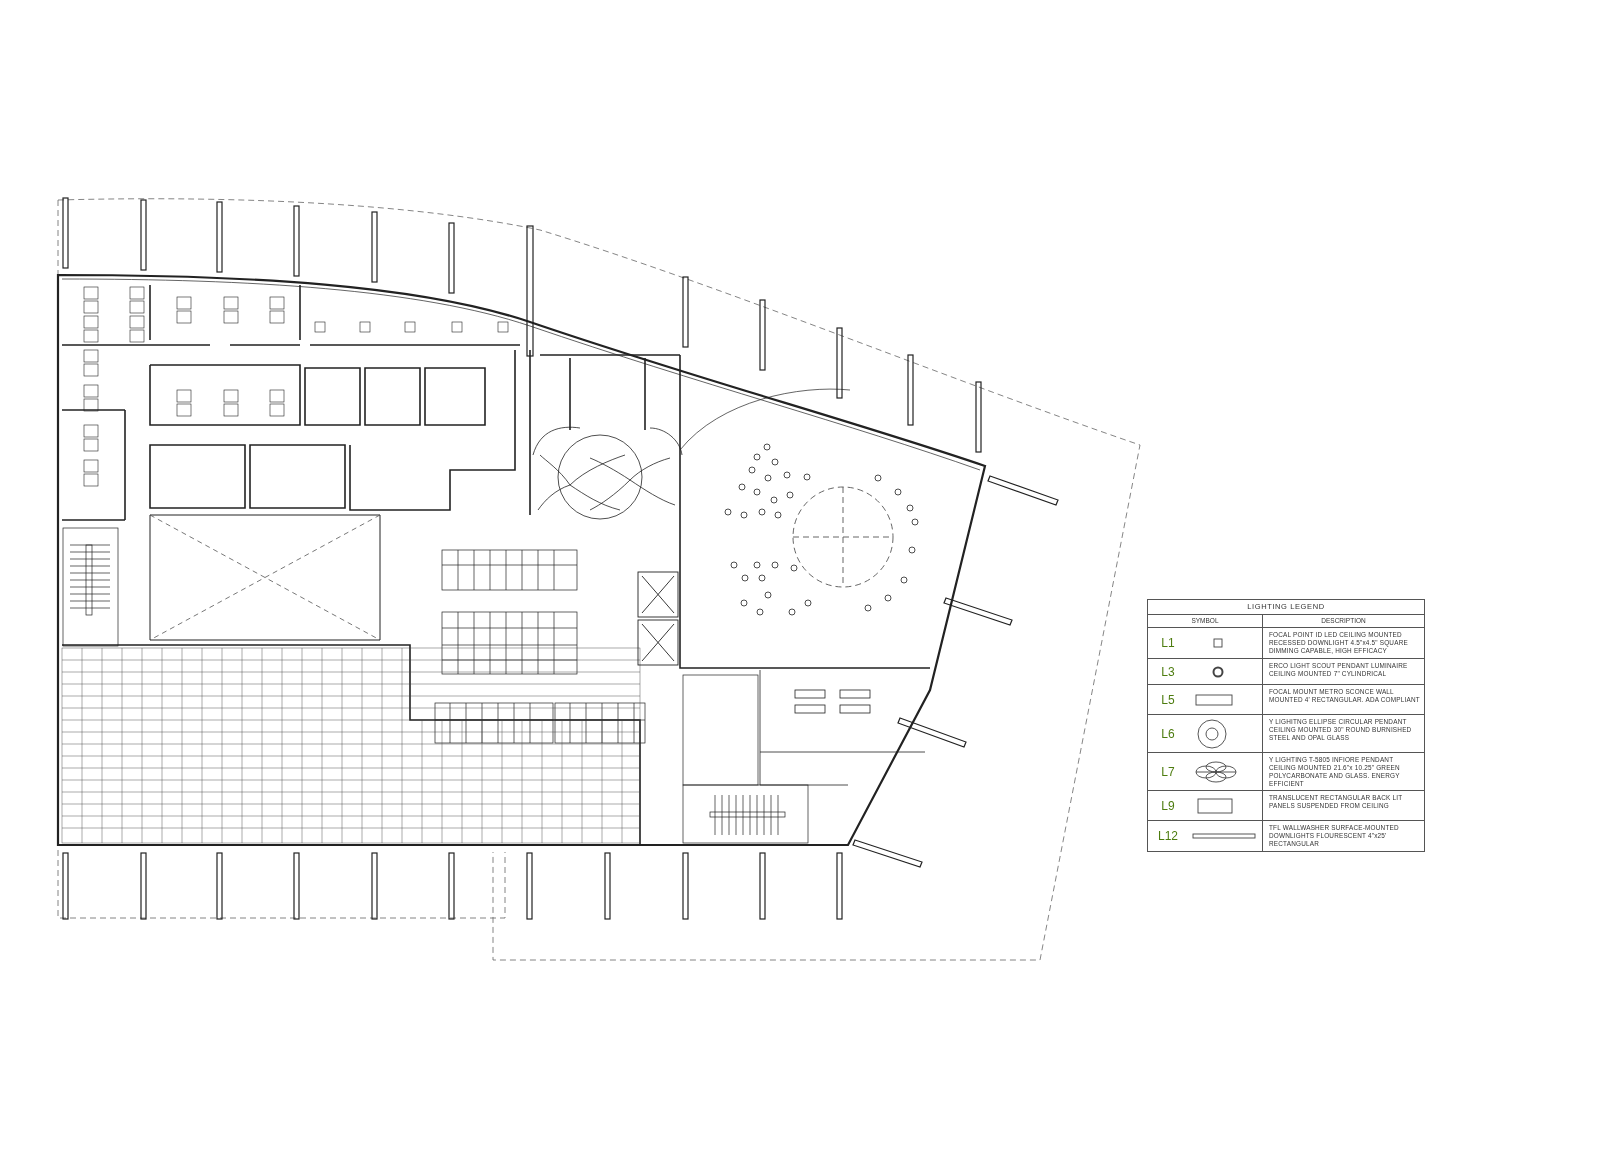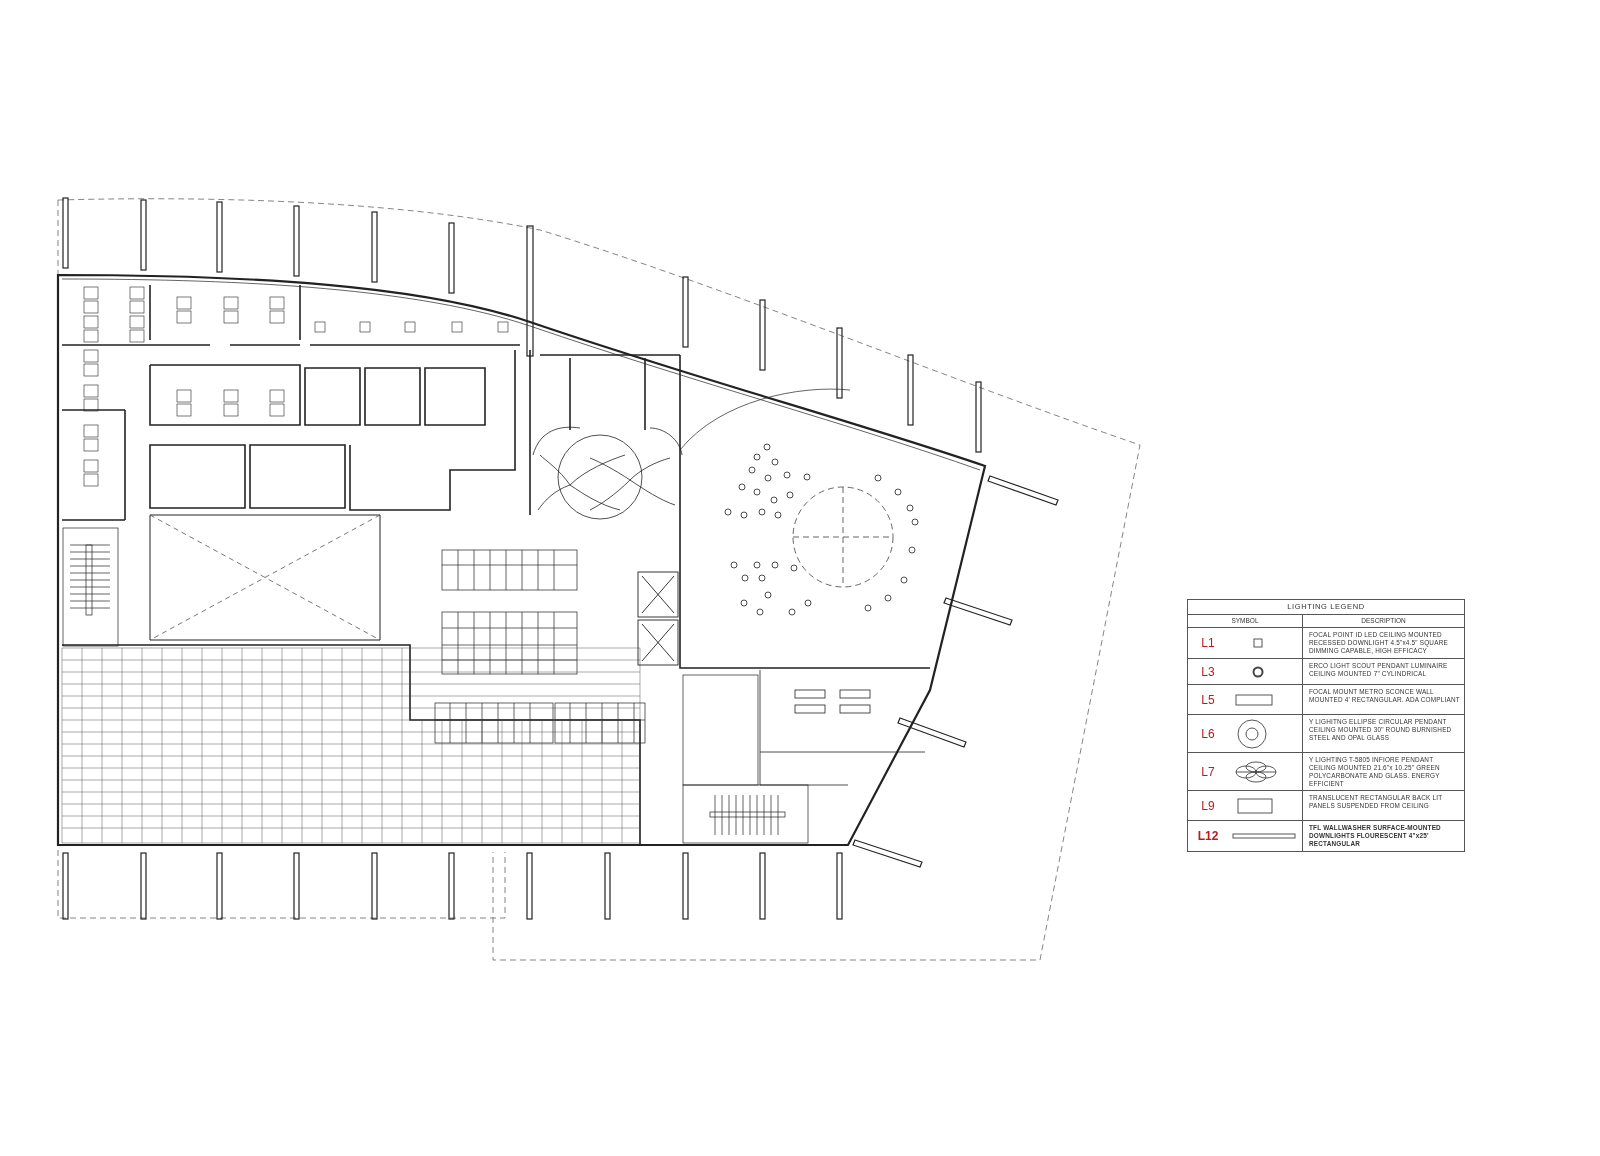--- a/index.html
+++ b/index.html
@@ -1,26 +1,26 @@
 <!DOCTYPE html>
 <html><head>
 <meta charset="utf-8">
 <style>
   html,body{margin:0;padding:0;background:#ffffff;}
   body{width:1600px;height:1156px;position:relative;overflow:hidden;font-family:"Liberation Sans",sans-serif;color:#222;}
   #plan{position:absolute;left:0;top:0;width:1600px;height:1156px;}
-  .legend{position:absolute;left:1147px;top:599px;width:276px;border:1px solid #555;background:#fff;font-family:"Liberation Sans",sans-serif;margin-left:40px;}
+  .legend{position:absolute;left:1147px;top:599px;width:276px;border:1px solid #555;background:#fff;font-family:"Liberation Sans",sans-serif;}
   .legend .title{height:14px;line-height:14px;text-align:center;font-size:7.5px;letter-spacing:0.6px;border-bottom:1px solid #555;color:#333;}
   .legend .head{display:flex;height:12px;line-height:12px;font-size:6.5px;border-bottom:1px solid #555;color:#333;}
   .legend .head .c1{width:114px;text-align:center;border-right:1px solid #555;}
   .legend .head .c2{flex:1;text-align:center;}
   .legend .row{display:flex;border-bottom:1px solid #555;}
-  .legend .row:last-child{border-bottom:none;font-weight:bold;}
+  .legend .row:last-child{border-bottom:none;}
   .legend .sym{width:114px;display:flex;align-items:center;border-right:1px solid #555;}
-  .legend .code{width:40px;text-align:center;font-size:12px;color:#b91c1c;}
+  .legend .code{width:40px;text-align:center;font-size:12px;color:#4d7c0f;}
   .legend .glyph{flex:1;display:flex;align-items:center;justify-content:flex-start;padding-left:4px;}
   .legend .desc{flex:1;font-size:6.4px;line-height:8px;padding:3px 4px 2px 6px;color:#333;letter-spacing:0.2px;}
 </style>
 </head>
 <body>
 
 <svg id="plan" viewBox="0 0 1600 1156" xmlns="http://www.w3.org/2000/svg">
   <g fill="none" stroke="#222" stroke-width="1">
 
     <g stroke="#666" stroke-dasharray="6,4" stroke-width="0.8">

